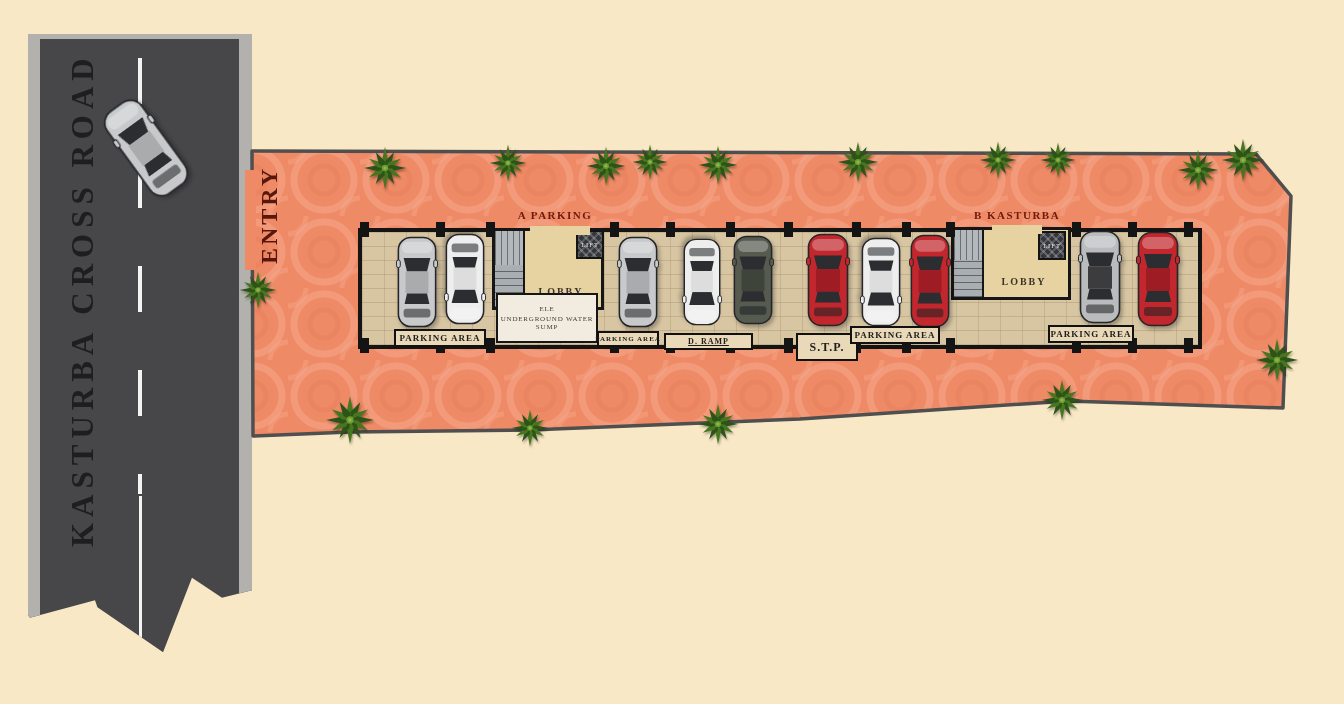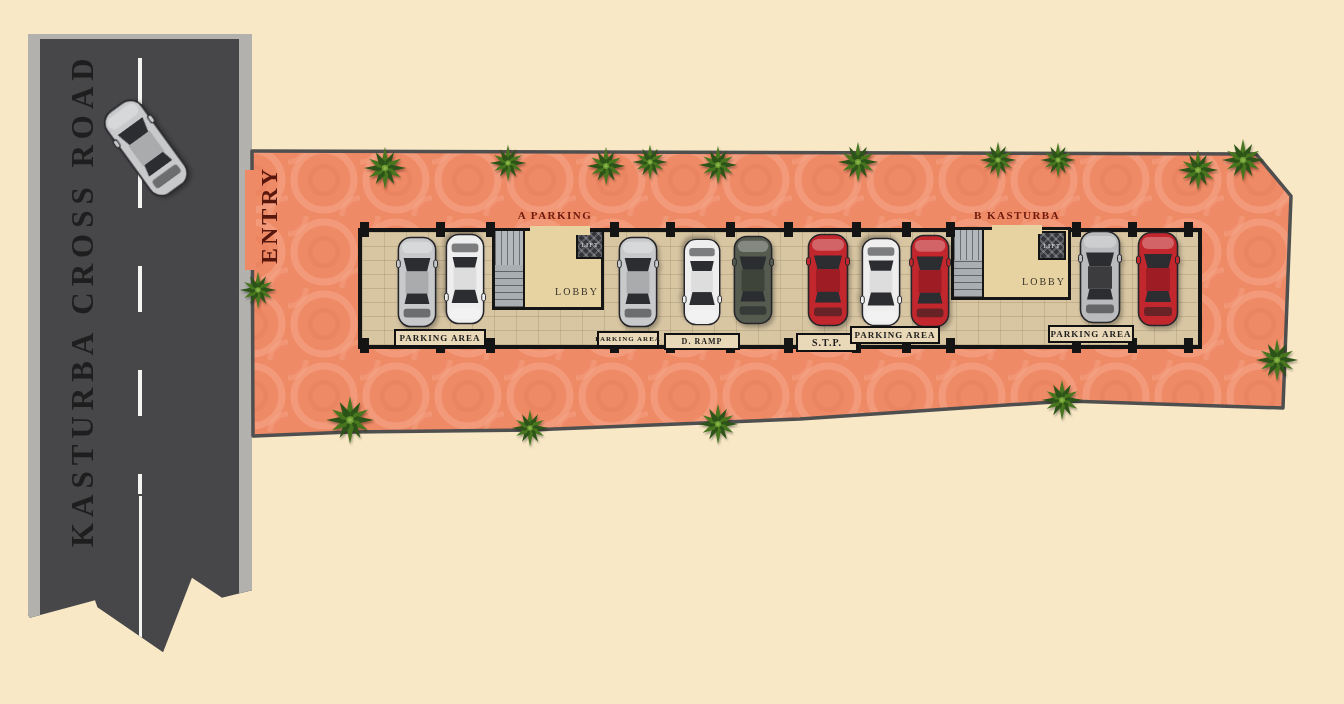--- a/index.html
+++ b/index.html
@@ -41,22 +41,22 @@
   .stairs{position:absolute;left:0;top:0;width:30px;height:100%;
         background:repeating-linear-gradient(0deg,rgba(40,40,40,.55) 0 1.5px,transparent 1.5px 7px),#a9aeb3;
         border-right:2px solid #161616;box-sizing:border-box;}
   .hatch{position:absolute;left:0;top:0;width:100%;height:45%;
         background:repeating-linear-gradient(90deg,rgba(40,40,40,.5) 0 1.5px,transparent 1.5px 6px),#b3b8bd;}
   .lift{position:absolute;width:28px;height:29px;border:2.5px solid #141414;box-sizing:border-box;
         background:repeating-linear-gradient(45deg,rgba(255,255,255,.22) 0 2px,transparent 2px 6px),
                    repeating-linear-gradient(-45deg,rgba(255,255,255,.18) 0 2px,transparent 2px 6px),#35363c;
         color:#e4e4e4;font-size:6.5px;letter-spacing:1px;display:flex;align-items:center;justify-content:center;}
   .lift-a{left:81px;top:-1px;} .lift-b{left:84px;top:1px;}
-  .lobby-label{position:absolute;left:28px;bottom:10px;right:2px;text-align:right;
-        font-size:10px;letter-spacing:2px;color:#3a3428;font-weight:400;}
+  .lobby-label{position:absolute;left:28px;bottom:10px;right:2px;text-align:center;
+        font-size:10px;letter-spacing:2px;color:#3a3428;font-weight:700;}
   .gap{position:absolute;height:9px;background:#e7d3a2;z-index:7;}
   .gap-a{left:530px;top:226px;width:60px;} .gap-b{left:992px;top:225px;width:50px;}
   .sump{position:absolute;left:496px;top:293px;width:102px;height:50px;z-index:7;
         border:2.5px solid #161616;box-sizing:border-box;background:#f2ece0;
         display:flex;flex-direction:column;align-items:center;justify-content:center;gap:2px;
         font-size:7px;letter-spacing:.8px;color:#44403a;text-align:center;}
   .ent-label{position:absolute;width:110px;text-align:center;z-index:7;
         font-size:11px;font-weight:600;letter-spacing:1.5px;color:#6e1a0d;}
   .ent-a{left:500px;top:209px;} .ent-b{left:962px;top:209px;}
 
@@ -102,20 +102,24 @@
   <div class="block block-a">
     <div class="stairs">
         <div class="hatch"></div>
       </div>
     <div class="lift lift-a">
         <span>LIFT</span>
       </div>
     <div class="lobby-label">LOBBY</div>
   </div>
 
+  <div class="sump">
+    <div>ELE</div>
+    <div>UNDERGROUND WATER SUMP</div>
+  </div>
 
   <div class="block block-b">
     <div class="stairs">
         <div class="hatch"></div>
       </div>
     <div class="lift lift-b">
         <span>LIFT</span>
       </div>
     <div class="lobby-label">LOBBY</div>
   </div>
@@ -513,18 +517,18 @@
       <div class="pier" style="left: 946px; top: 222px;"></div>
       <div class="pier" style="left: 946px; top: 338px;"></div>
       <div class="pier" style="left: 1072px; top: 222px;"></div>
       <div class="pier" style="left: 1072px; top: 338px;"></div>
       <div class="pier" style="left: 1128px; top: 222px;"></div>
       <div class="pier" style="left: 1128px; top: 338px;"></div>
       <div class="pier" style="left: 1184px; top: 222px;"></div>
       <div class="pier" style="left: 1184px; top: 338px;"></div>
       <div class="plate" style="left: 394px; top: 329px; width: 92px; height: 18px; font-size: 9px;">PARKING AREA</div>
       <div class="plate" style="left: 597px; top: 331px; width: 62px; height: 16px; font-size: 7px;">PARKING AREA</div>
-      <div class="plate" style="left: 664px; top: 333px; width: 76px; height: 17px; font-size: 8px;">D. RAMP</div>
-      <div class="plate" style="left: 796px; top: 333px; width: 62px; height: 19px; font-size: 10px;">S.T.P.</div>
+      <div class="plate" style="left: 664px; top: 333px; width: 89px; height: 17px; font-size: 8px; text-decoration: underline;">D. RAMP</div>
+      <div class="plate" style="left: 796px; top: 333px; width: 62px; height: 28px; font-size: 12px;">S.T.P.</div>
       <div class="plate" style="left: 850px; top: 326px; width: 90px; height: 18px; font-size: 9px;">PARKING AREA</div>
       <div class="plate" style="left: 1048px; top: 325px; width: 86px; height: 18px; font-size: 9px;">PARKING AREA</div>
     </div>
 </div>
 
 </body></html>

